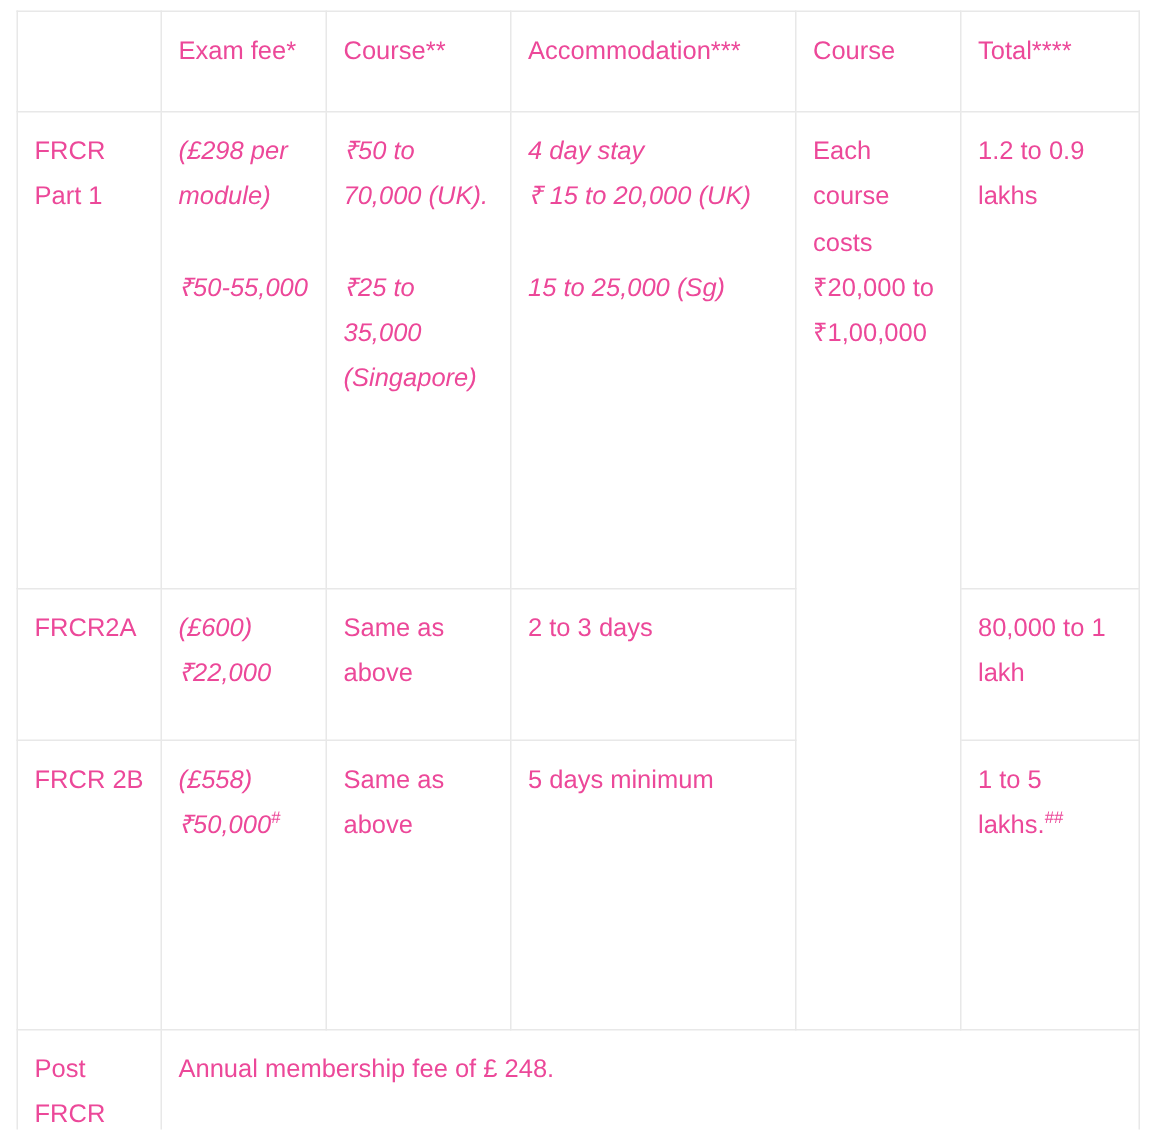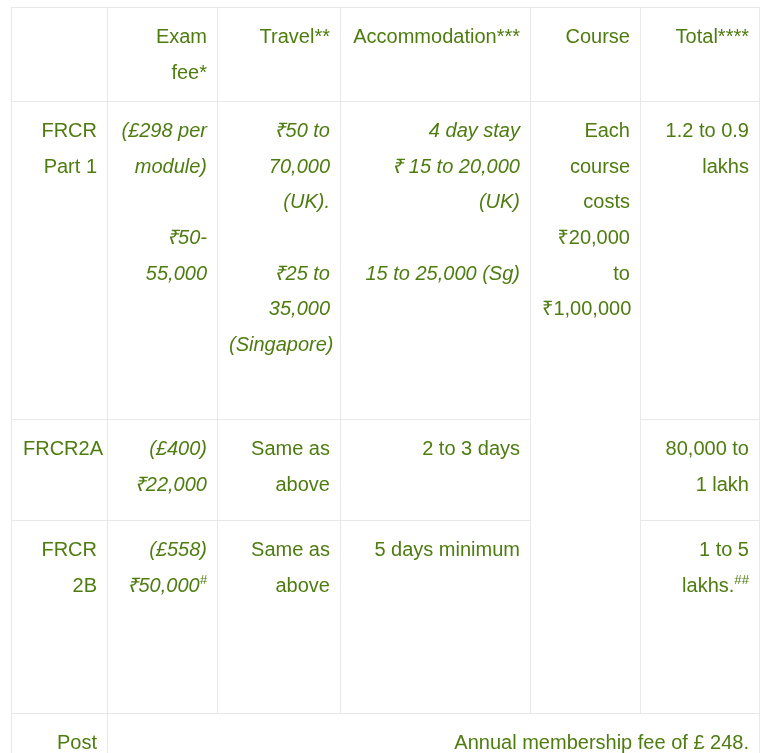--- a/index.html
+++ b/index.html
@@ -26,26 +26,26 @@
     width: 748px;
     border-collapse: collapse;
     table-layout: fixed;
     background: #ffffff;
   }
 
   table.cost-table td,
   table.cost-table th {
     border: 1px solid #e8e8e8;
     vertical-align: top;
-    text-align: right;
+    text-align: left;
     padding: 11px 10px 11px 11px;
-    font-size: 20px;
+    font-size: 17px;
     line-height: 1.78;
     font-weight: normal;
-    color: #4d7c0f;
+    color: #ec4899;
   }
 
   
   col.c0 { width: 96px; }
   col.c1 { width: 110px; }
   col.c2 { width: 123px; }
   col.c3 { width: 190px; }
   col.c4 { width: 110px; }
   col.c5 { width: 119px; }
 
@@ -84,21 +84,21 @@
         <col class="c2">
         <col class="c3">
         <col class="c4">
         <col class="c5">
     </colgroup>
     <tbody>
 
       <tr class="hdr">
         <td></td>
         <td>Exam fee*</td>
-        <td>Travel**</td>
+        <td>Course**</td>
         <td>Accommodation***</td>
         <td>Course</td>
         <td>Total****</td>
       </tr>
 
       <tr class="r1">
         <td class="rowhead">FRCR Part 1</td>
         <td>
           <span class="blk">(£298 per module)</span>
           <span class="gap"></span>
@@ -115,21 +115,21 @@
           <span class="gap"></span>
           <span class="blk">15 to 25,000 (Sg)</span>
         </td>
         <td rowspan="3">Each course costs ₹20,000 to ₹1,00,000</td>
         <td>1.2 to 0.9 lakhs</td>
       </tr>
 
       <tr class="r2">
         <td class="rowhead">FRCR2A</td>
         <td>
-          <span class="blk">(£400)</span>
+          <span class="blk">(£600)</span>
           <span class="blk">₹22,000</span>
         </td>
         <td>Same as above</td>
         <td>2 to 3 days</td>
         <td>80,000 to 1 lakh</td>
       </tr>
 
       <tr class="r3">
         <td class="rowhead">FRCR 2B</td>
         <td>

